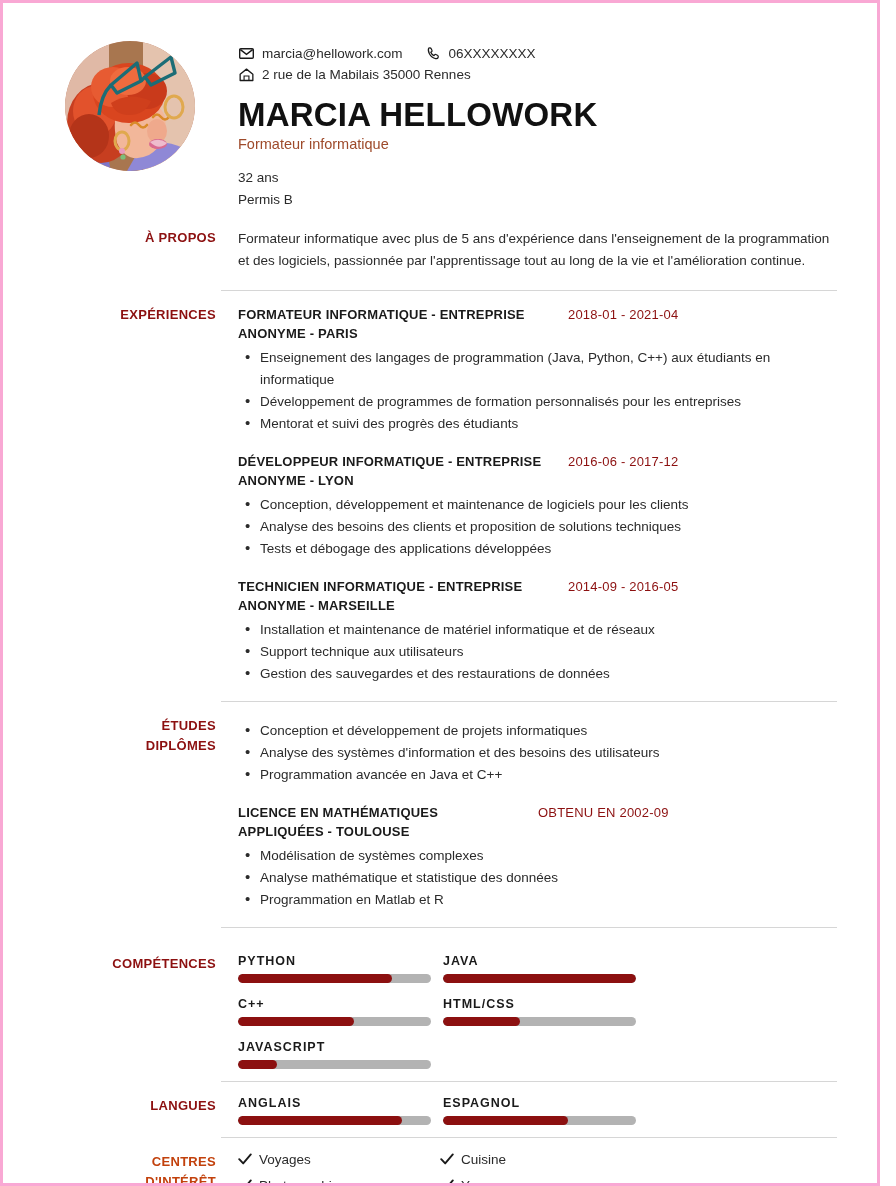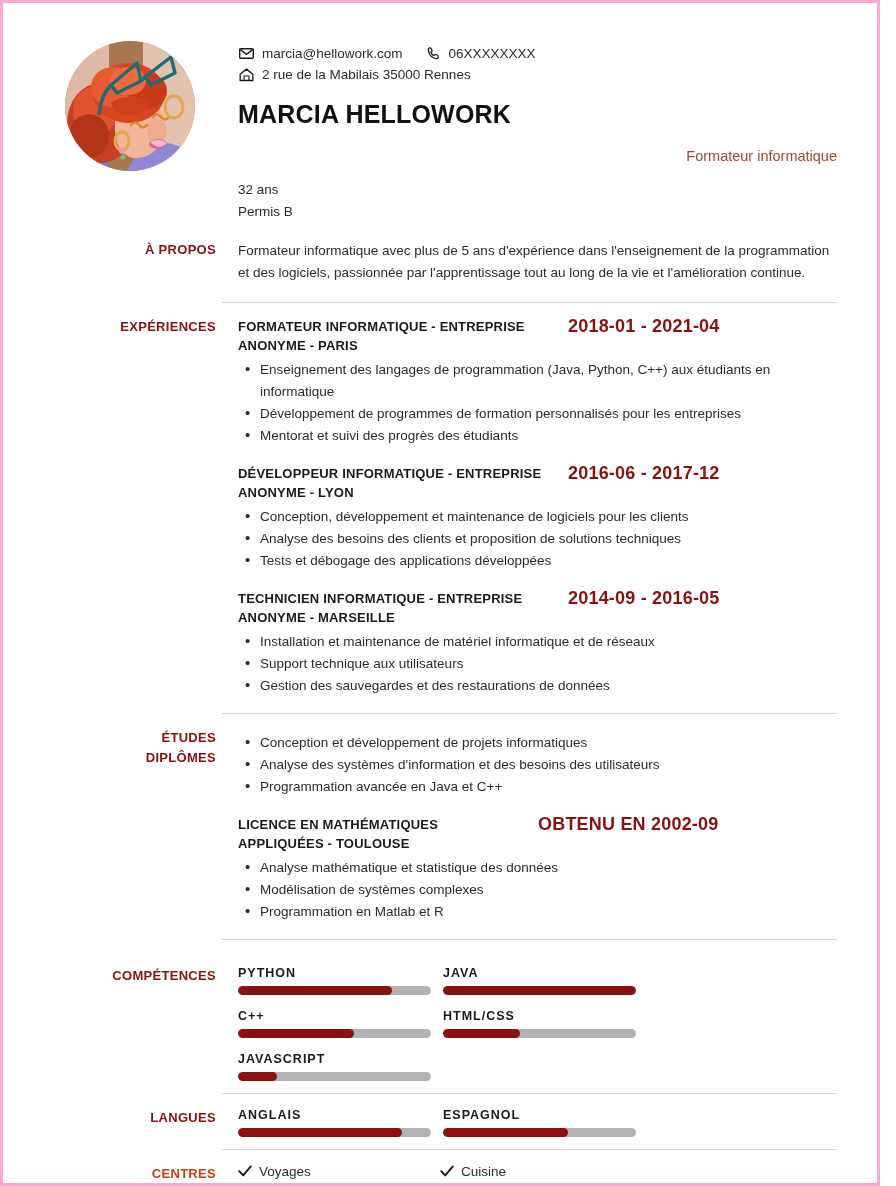--- a/index.html
+++ b/index.html
@@ -30,24 +30,24 @@
   .head-main { flex: 1; padding-top: 12px; }
   .contact-line {
     font-size: 13.5px; color: #2b2b2b; line-height: 21px;
     display: flex; align-items: center; flex-wrap: wrap;
   }
   .contact-item { display: inline-flex; align-items: center; margin-right: 22px; }
   .contact-item:last-child { margin-right: 0; }
   .ci-icon { width: 17px; height: 15px; margin-right: 7px; display: inline-flex; align-items: center; justify-content: center; }
   .ci-icon svg { display: block; }
   .full-name {
-    font-size: 25px; font-weight: bold; letter-spacing: .2px;
+    font-size: 33px; font-weight: bold; letter-spacing: .2px;
     color: #111111; margin-top: 14px; line-height: 31px;
   }
-  .job-title { font-size: 14.5px; color: #9e4a2a; margin-top: 18px; text-align: right; }
+  .job-title { font-size: 14.5px; color: #9e4a2a; margin-top: 6px; }
   .meta-line { font-size: 13.5px; color: #2b2b2b; line-height: 21.5px; margin-top: 15px; }
 
   
   .row { display: flex; padding: 0 40px; }
   .label-col {
     width: 195px; flex: 0 0 195px;
     text-align: right; padding-right: 22px;
     font-size: 13px; font-weight: bold; color: #8c1010;
     letter-spacing: .3px; line-height: 20px;
   }
@@ -60,21 +60,21 @@
 
   
   .entry { }
   .entry-head { display: flex; align-items: flex-start; }
   .entry-title {
     flex: 1 1 auto; font-size: 13px; font-weight: bold; color: #1a1a1a;
     letter-spacing: .2px; line-height: 19px; padding-right: 18px;
     max-width: 330px;
   }
   .entry-date {
-    flex: 0 0 auto; font-size: 18px; font-weight: bold; color: #8c1010;
+    flex: 0 0 auto; font-size: 13px; font-weight: normal; color: #8c1010;
     letter-spacing: .2px; line-height: 19px; white-space: nowrap;
   }
   .bullets { list-style: none; margin-top: 4px; }
   .bullets li {
     position: relative; padding-left: 22px;
     font-size: 13.5px; color: #2b2b2b; line-height: 22px;
   }
   .bullets li::before {
     content: "•"; position: absolute; left: 7px; top: -1px;
     color: #2b2b2b; font-size: 15px;
@@ -275,22 +275,22 @@
           <li>Programmation avancée en Java et C++</li>
         </ul>
       </div>
 
       <div class="entry" style="margin-top:17px;">
         <div class="entry-head">
           <div class="entry-title" style="max-width:300px;">LICENCE EN MATHÉMATIQUES APPLIQUÉES - TOULOUSE</div>
           <div class="entry-date" style="color: rgb(140, 16, 16);">OBTENU EN 2002-09</div>
         </div>
         <ul class="bullets">
+          <li>Modélisation de systèmes complexes</li>
           <li>Analyse mathématique et statistique des données</li>
-          <li>Modélisation de systèmes complexes</li>
           <li>Programmation en Matlab et R</li>
         </ul>
       </div>
 
     </div>
   </div>
 
   <div class="sep" style="margin-top:16px;"></div>
 
   <div class="row" style="margin-top:26px;">

